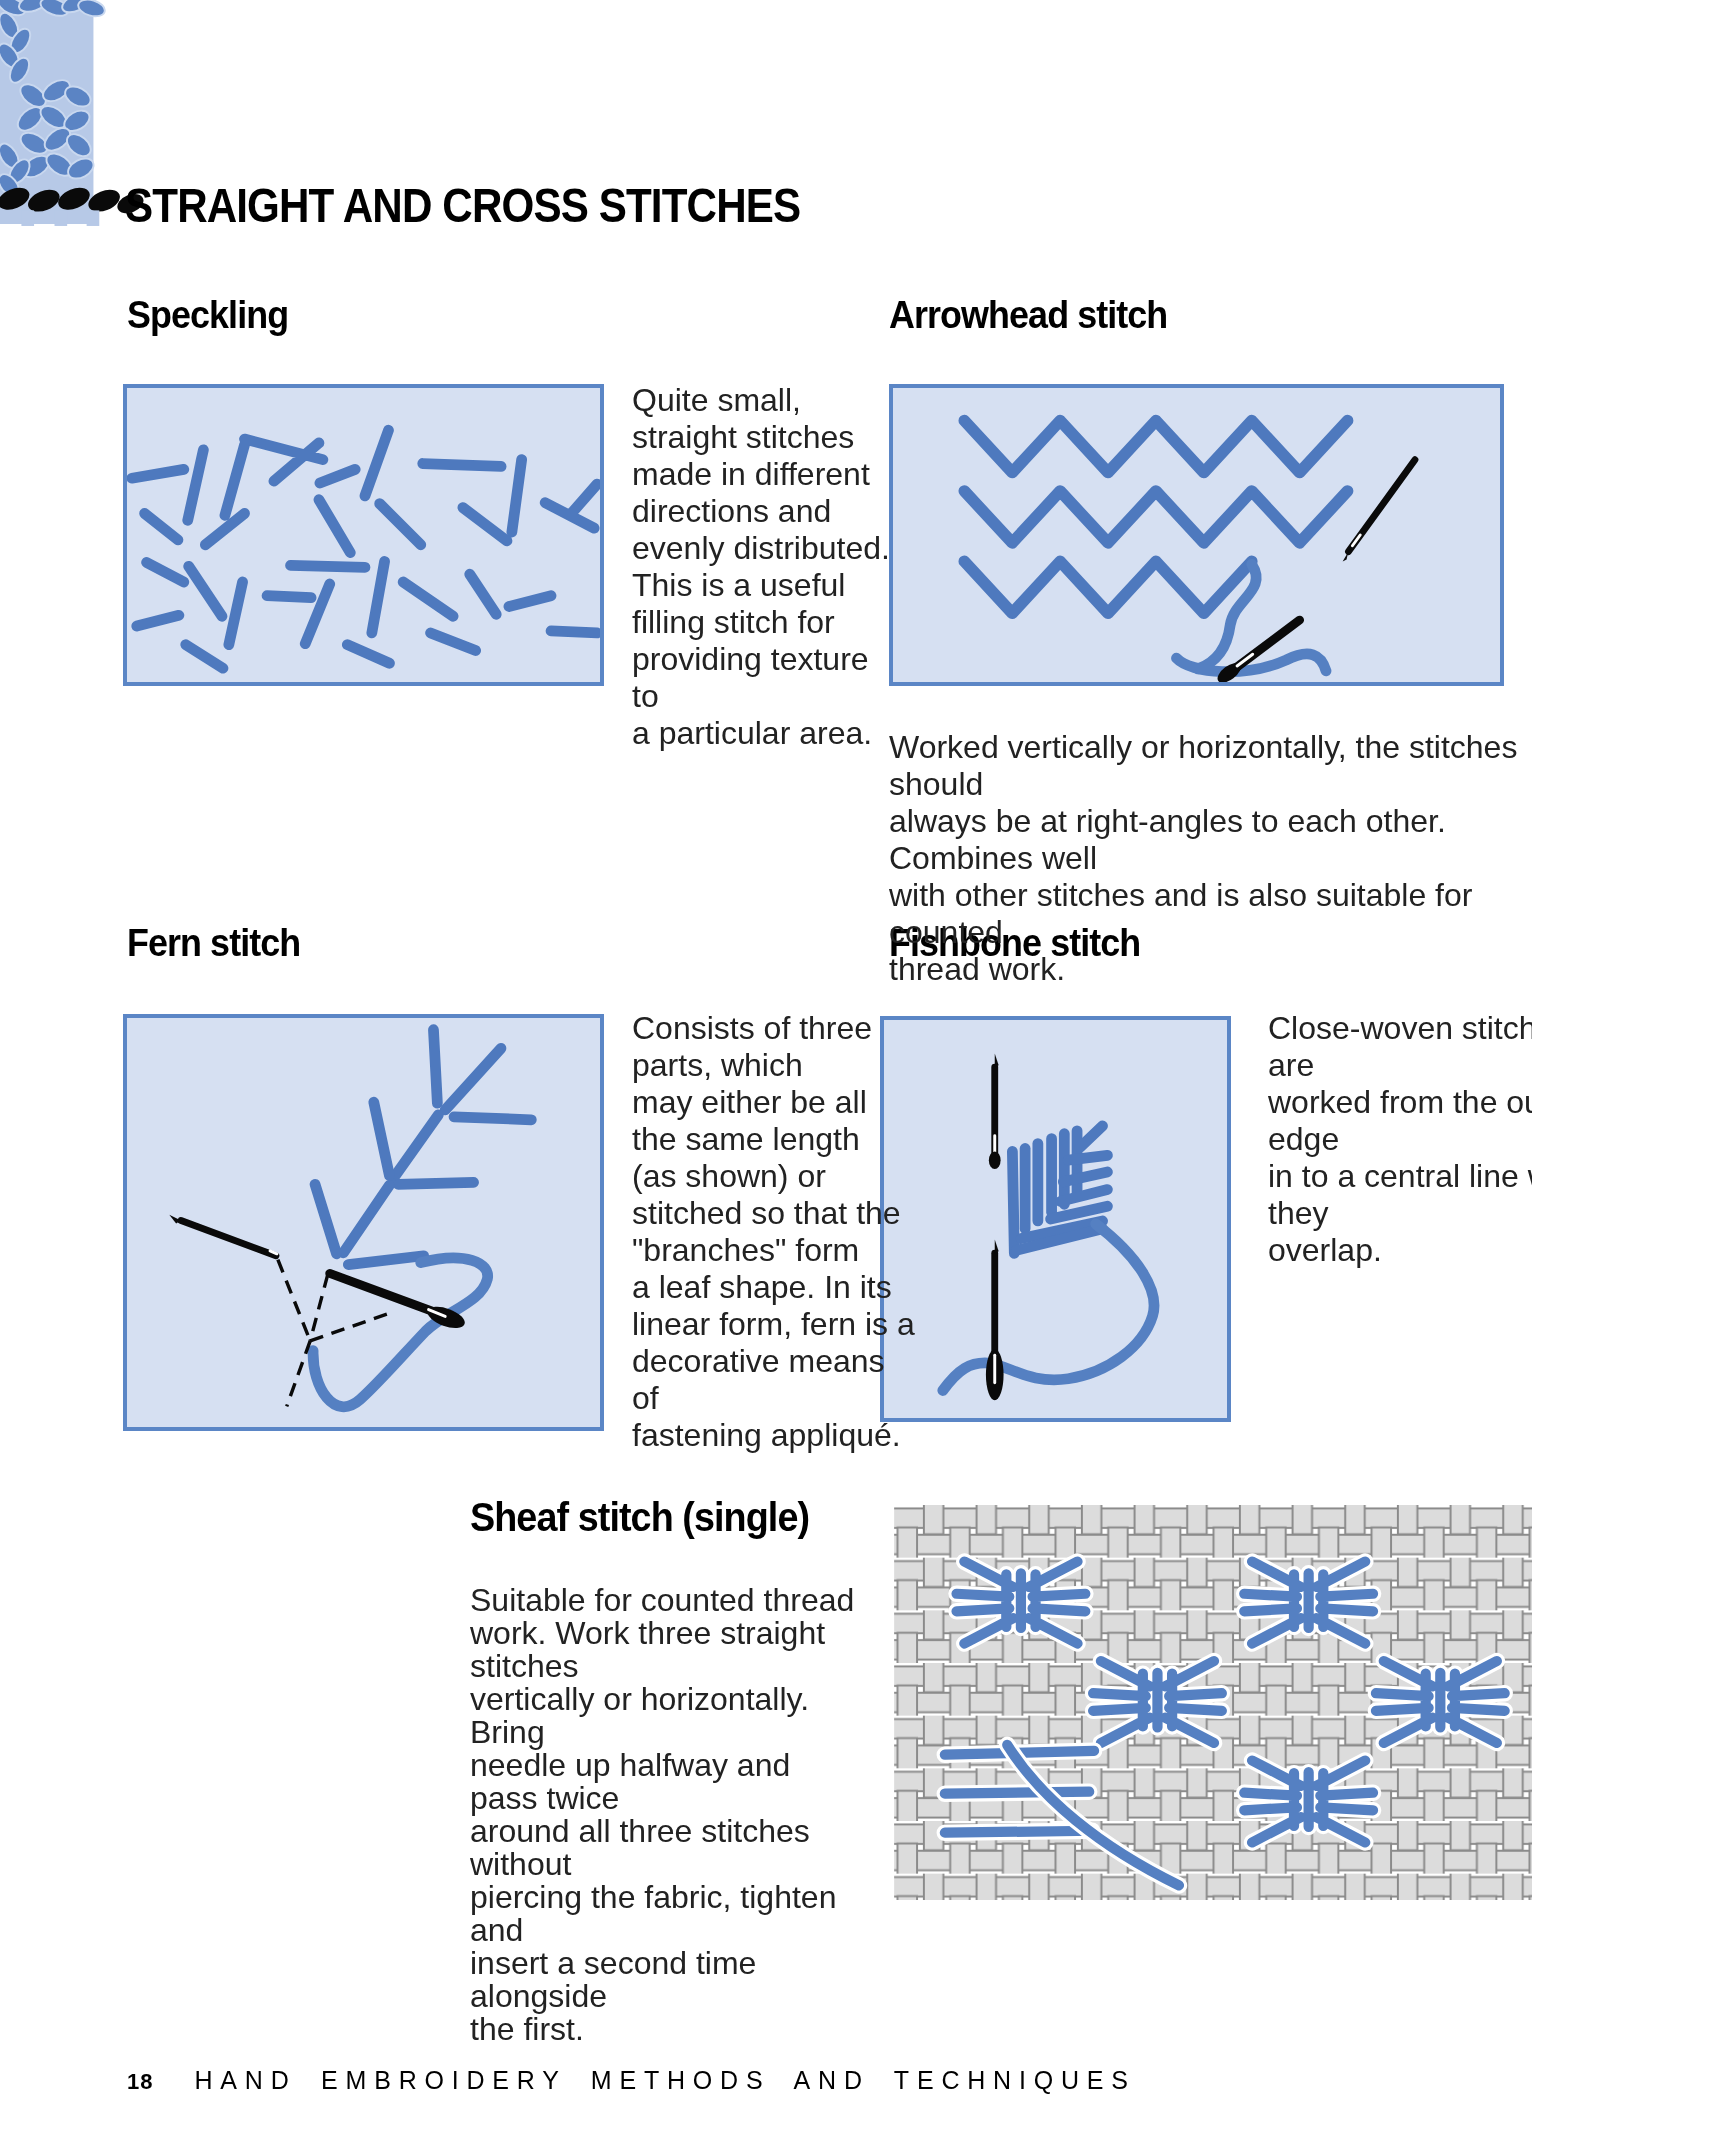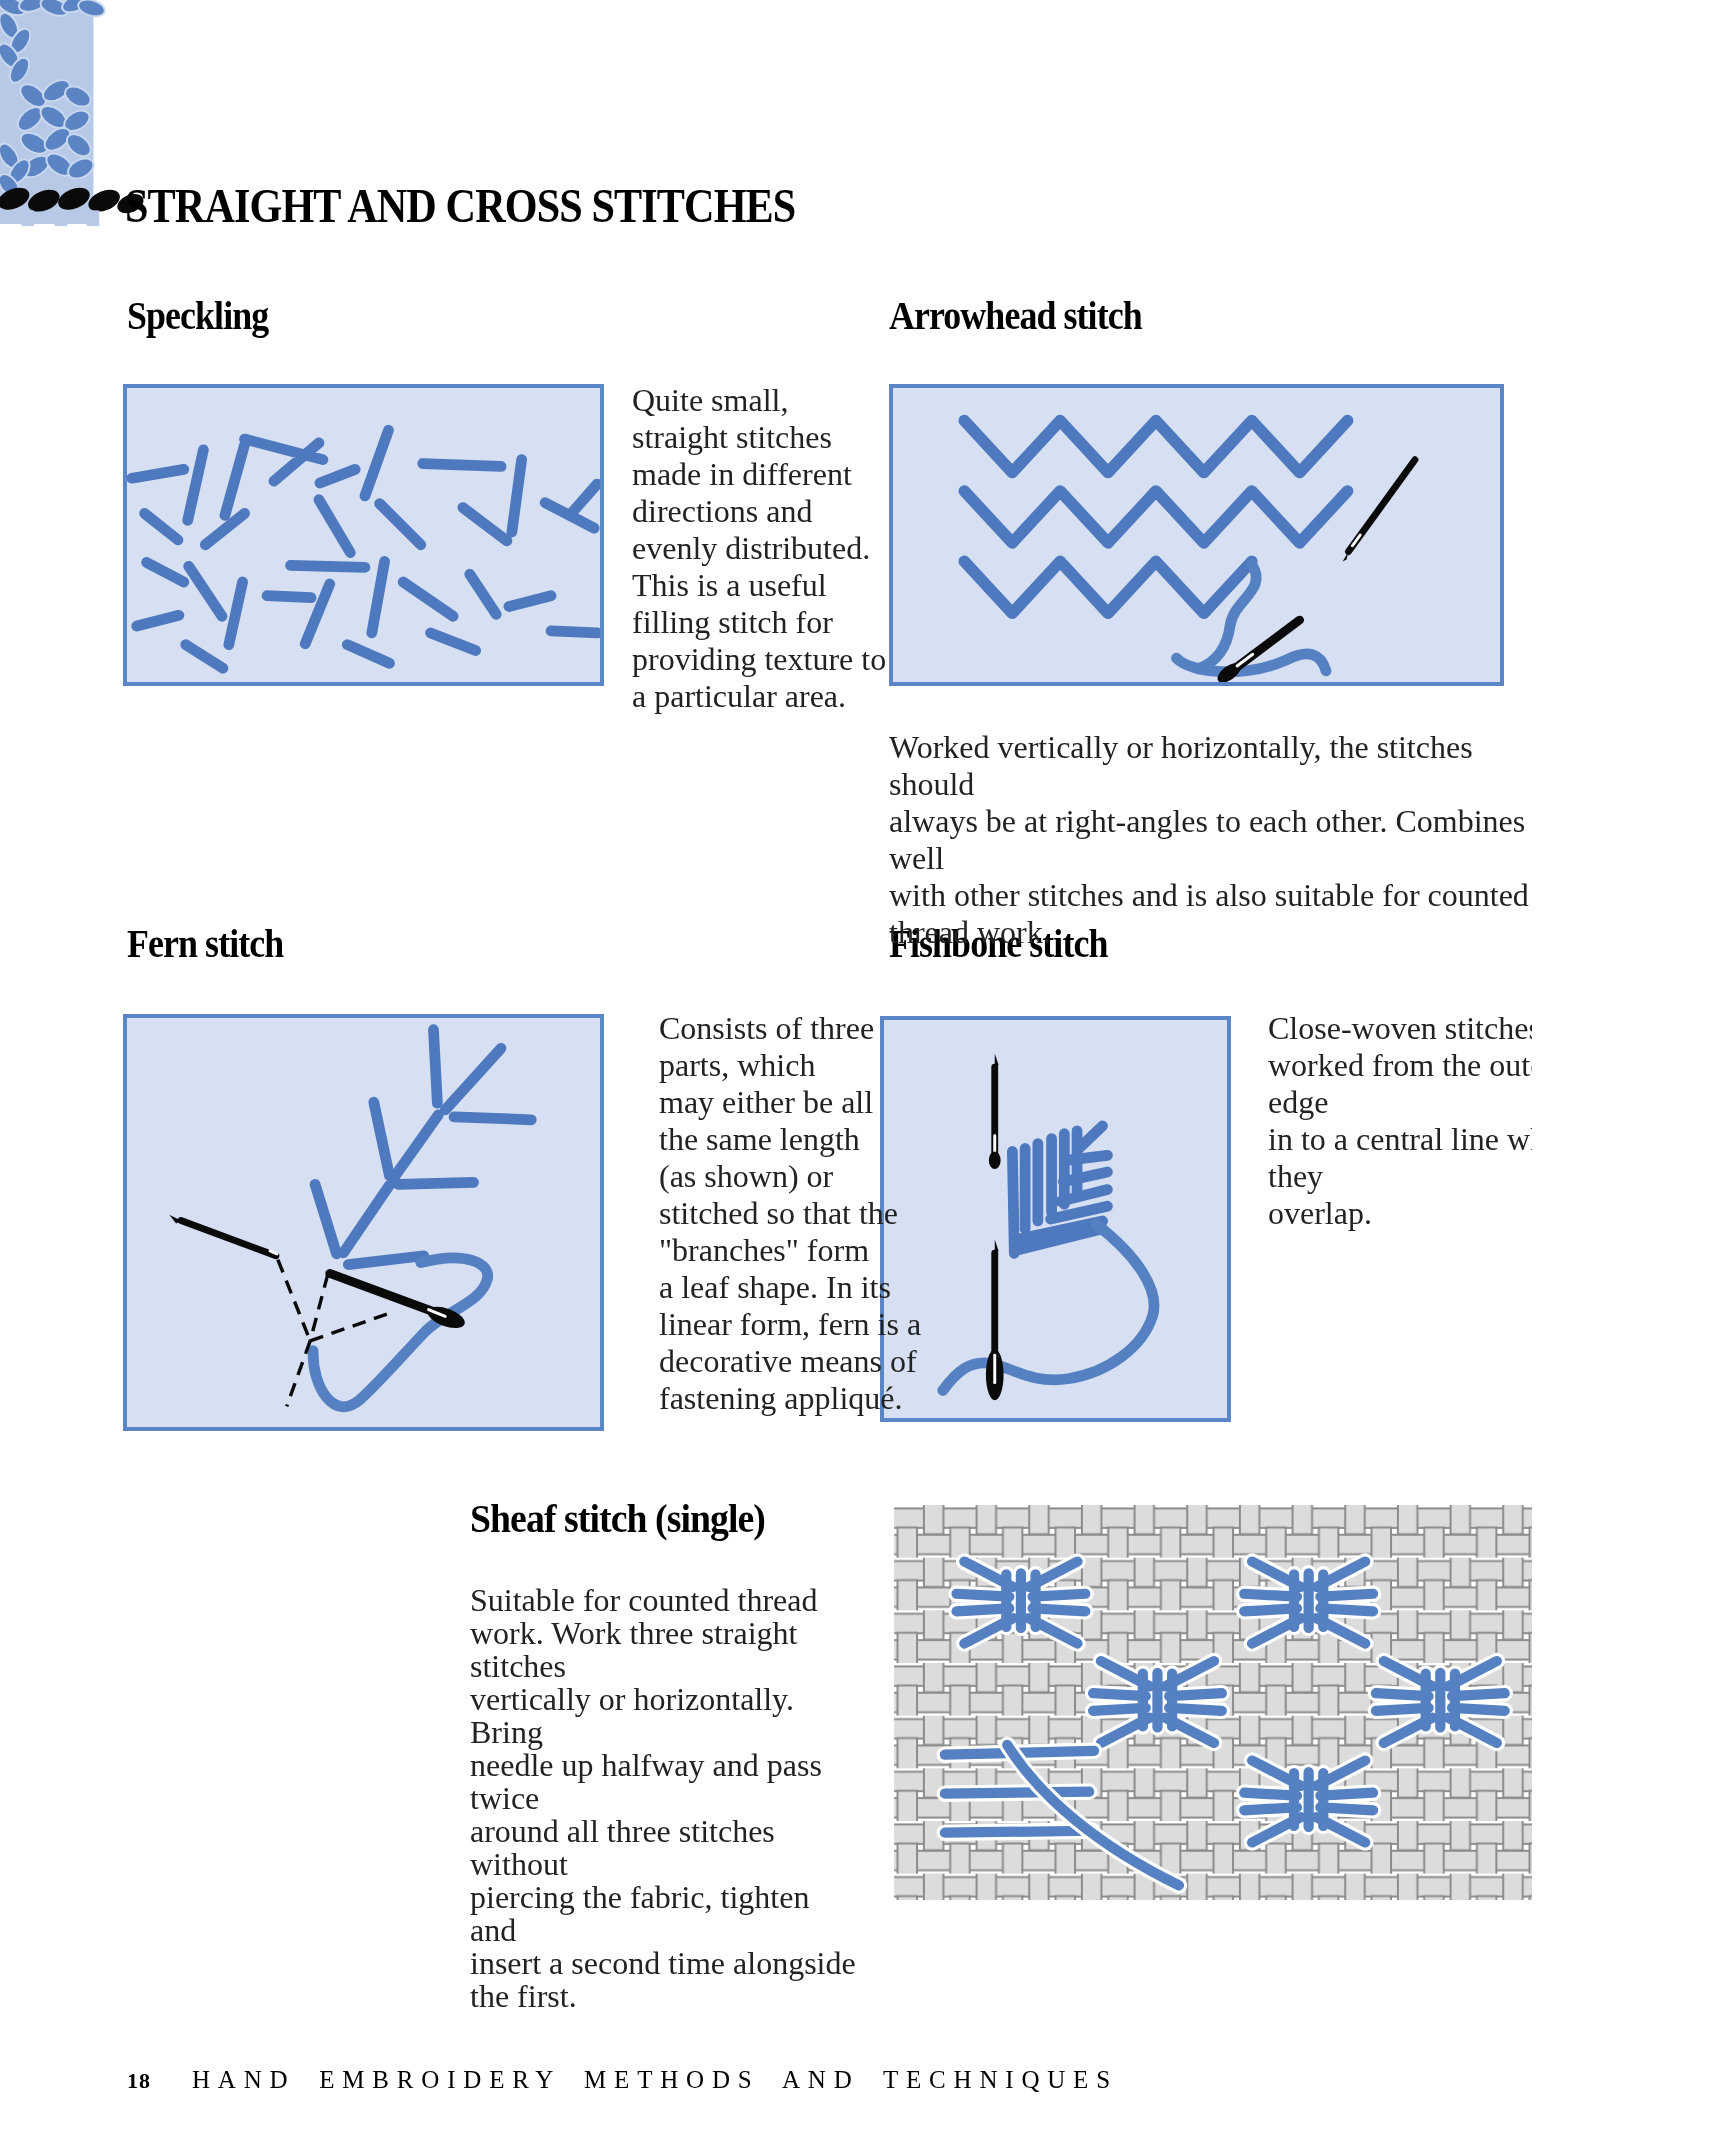--- a/index.html
+++ b/index.html
@@ -1,20 +1,20 @@
 <!DOCTYPE html>
 <html><head>
 <meta charset="utf-8">
 <style>
   html,body{margin:0;padding:0;background:#ffffff;}
   .page{
     position:relative;
     width:1532px;height:2150px;
     background:#ffffff;
-    font-family:Liberation Serif, serif;
+    font-family:Liberation Sans, sans-serif;
     overflow:hidden;
   }
   .page-title{
     position:absolute;left:125px;top:177px;
     font-size:49px;font-weight:700;color:#000;
     letter-spacing:-1px;white-space:nowrap;
     transform:scaleX(0.86);transform-origin:left center;
   }
   .sec-heading{
     position:absolute;
@@ -36,21 +36,21 @@
   #box-fern{left:123px;top:1014px;width:481px;height:417px;}
   #box-fishbone{left:880px;top:1016px;width:351px;height:406px;}
   .illus-box svg{display:block;width:100%;height:100%;}
   .body-text{
     position:absolute;
     font-size:32px;line-height:37px;color:#222;
     white-space:pre-line;
   }
   #d-speckling{left:632px;top:382px;width:263px;}
   #d-arrowhead{left:889px;top:729px;width:663px;}
-  #d-fern{left:632px;top:1010px;width:283px;margin-left:27px;}
+  #d-fern{left:632px;top:1010px;width:283px;}
   #d-fishbone{left:1268px;top:1010px;width:351px;}
   #d-sheaf{left:470px;top:1584px;width:390px;line-height:33px;}
   #weave-illus{position:absolute;left:894px;top:1505px;width:722px;height:395px;}
   #corner-decor{position:absolute;left:0;top:0;}
   .footer{
     position:absolute;left:127px;top:2066px;
     display:flex;align-items:baseline;color:#000;
   }
   .footer .pagenum{font-size:22px;font-weight:700;letter-spacing:1px;}
   .footer .booktitle{font-size:25px;font-weight:400;letter-spacing:7.8px;margin-left:41px;word-spacing:9.8px;}

